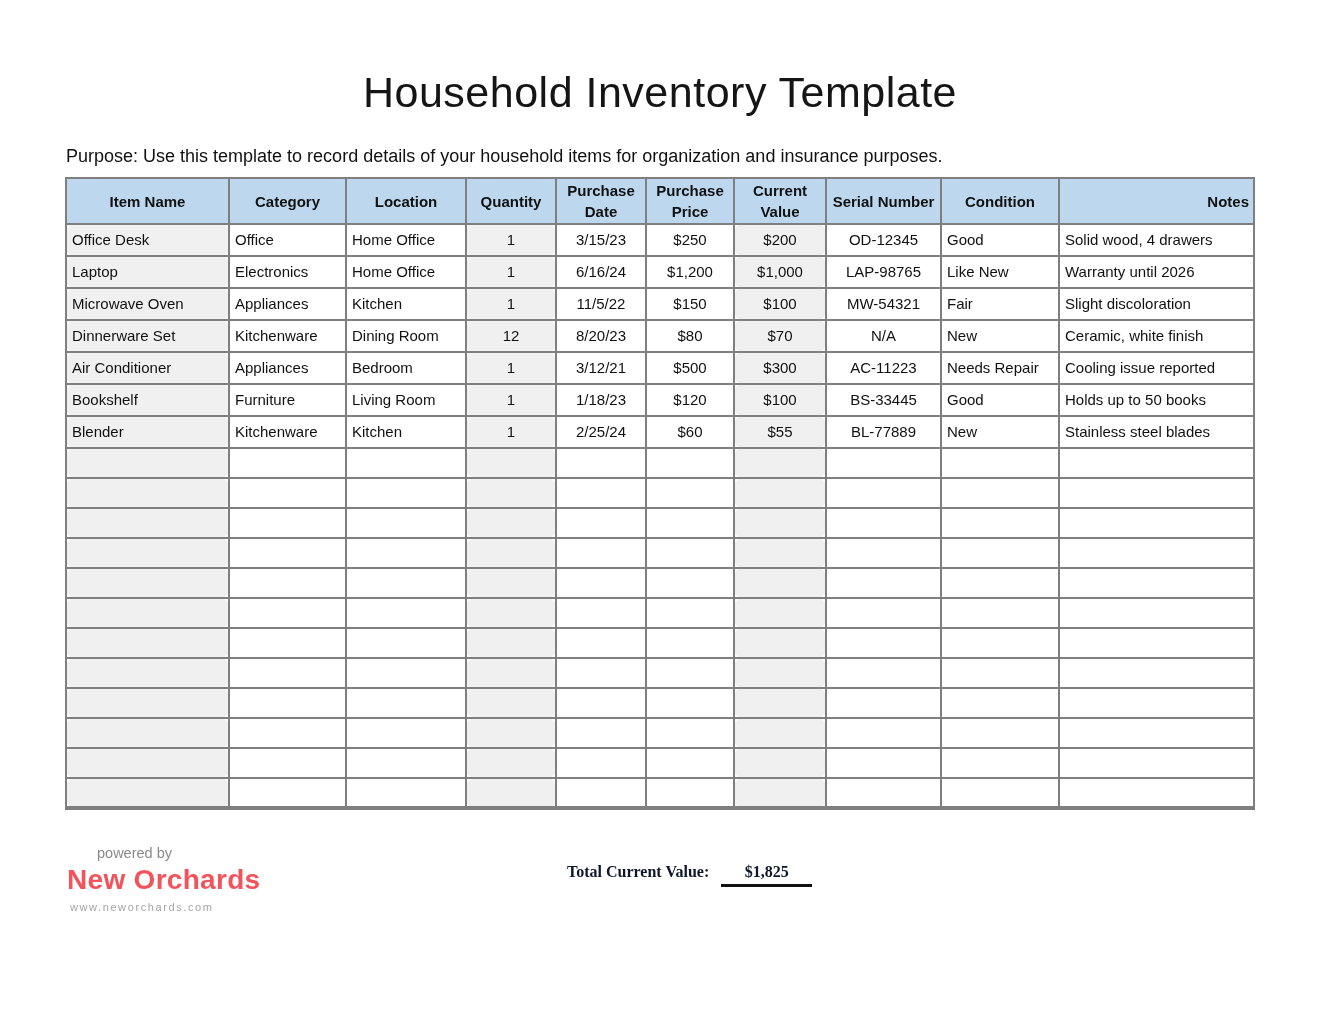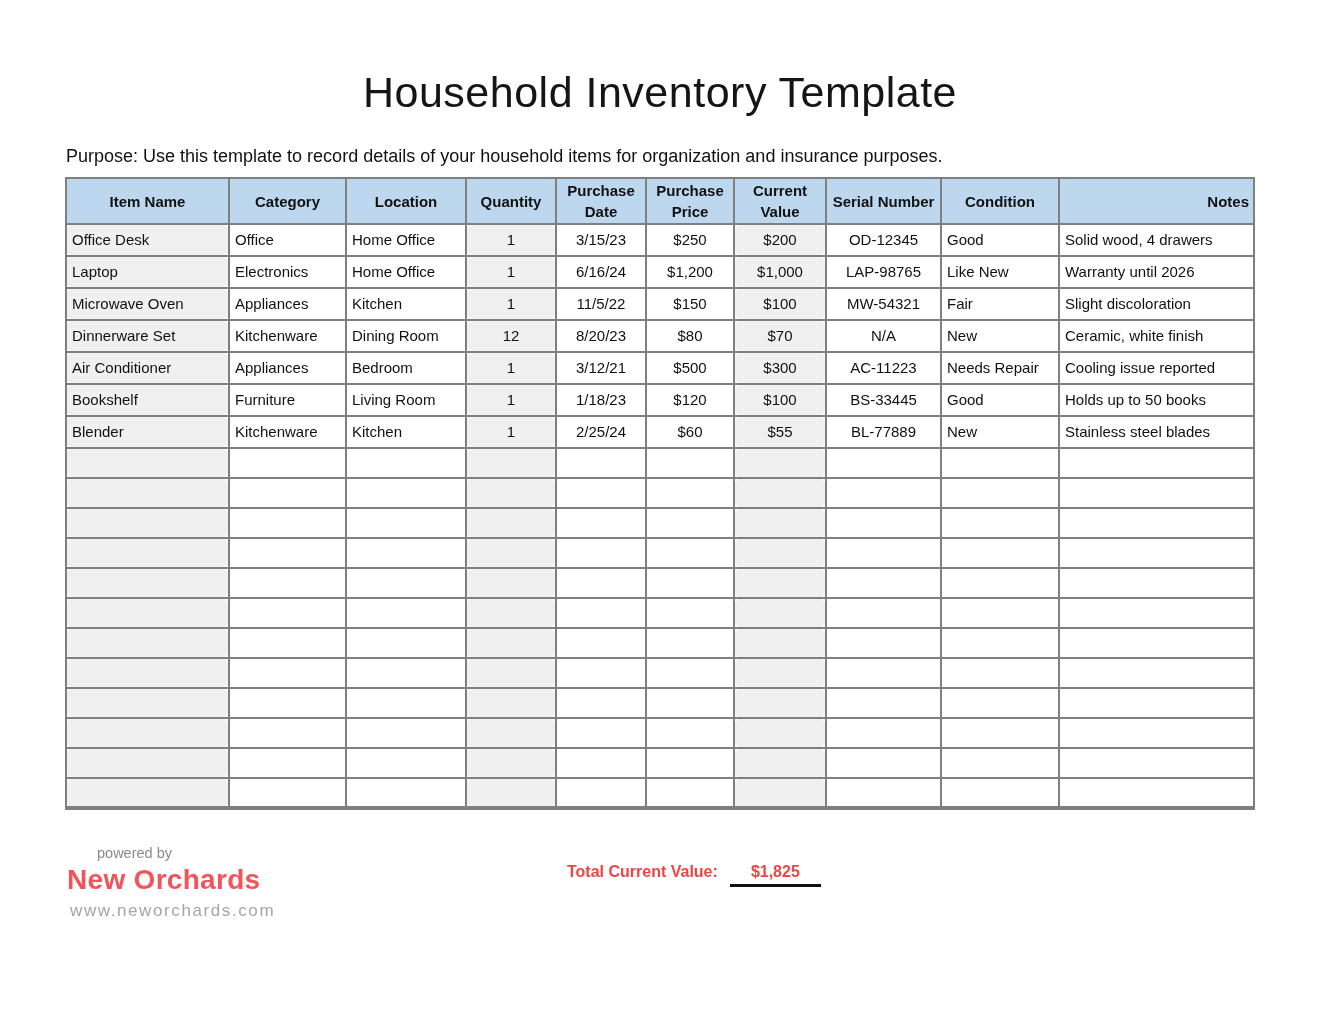--- a/index.html
+++ b/index.html
@@ -89,32 +89,33 @@
     top: 864px;
     font-size: 28px;
     font-weight: 800;
     color: var(--brand-red, #f2545c);
     letter-spacing: 0.3px;
   }
   .website {
     position: absolute;
     left: 70px;
     top: 901px;
-    font-size: 17px;
+    font-size: 11px;
     color: #a5a5a5;
     letter-spacing: 1.6px;
   }
 
   .total-line {
     position: absolute;
     left: 567px;
     top: 863px;
     font-size: 16px;
     font-weight: 700;
-    color: #ef4444;
+    color: #0f172a;
+    font-family: Liberation Serif, serif;
   }
   .total-line .total-value {
     display: inline-block;
     min-width: 91px;
     margin-left: 12px;
     text-align: center;
     border-bottom: 3px solid #111;
     padding-bottom: 3px;
   }
 </style>

